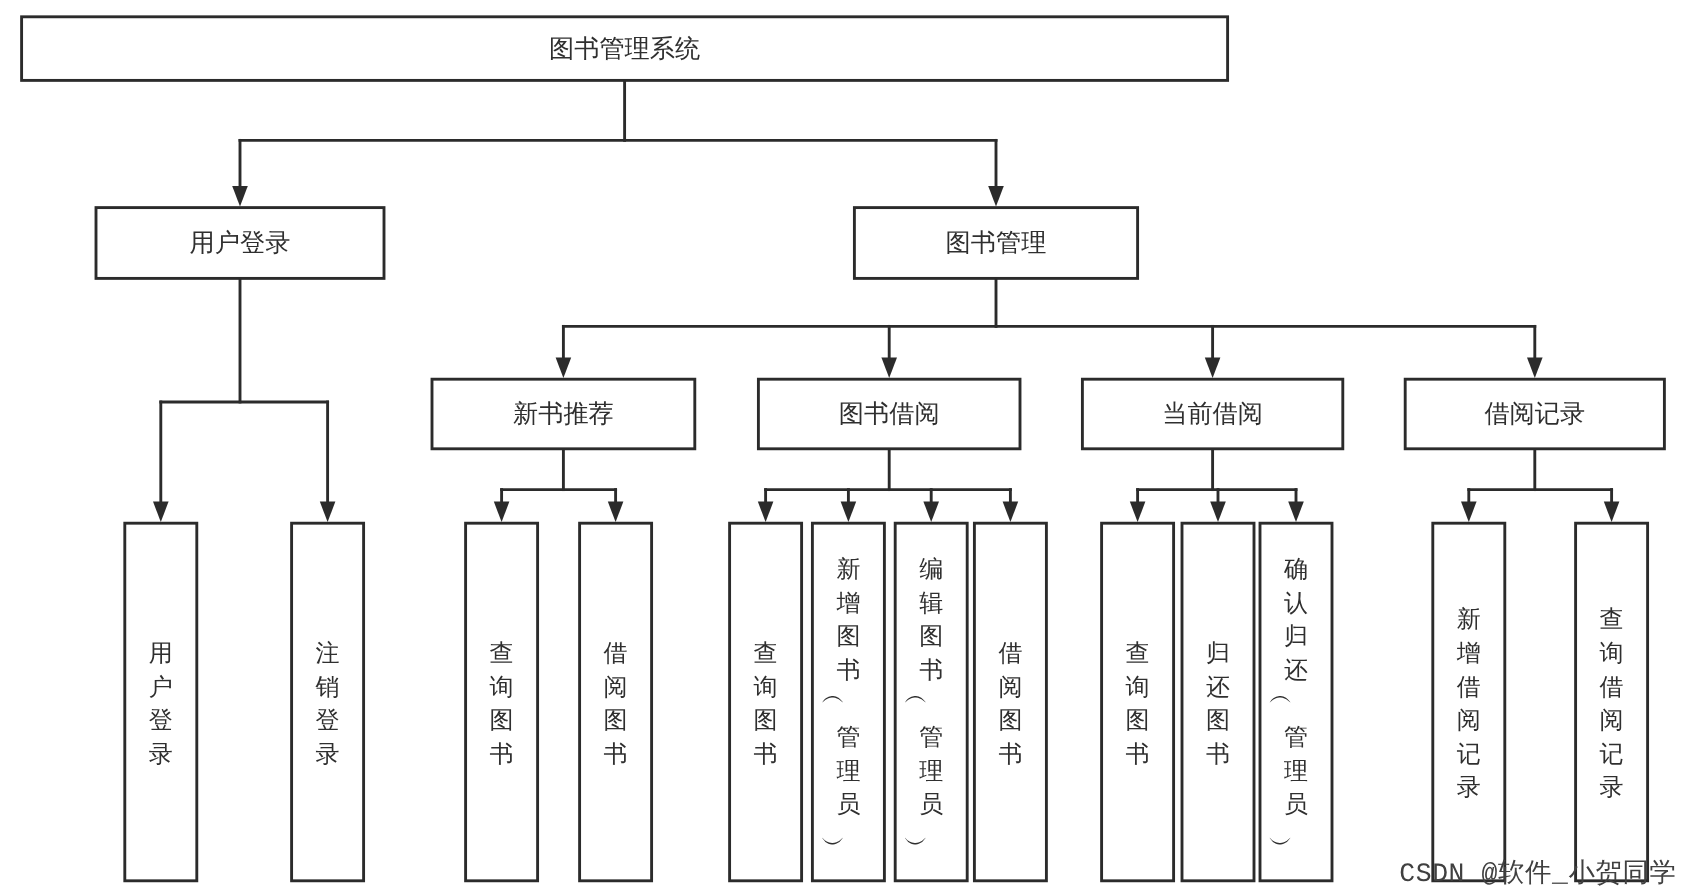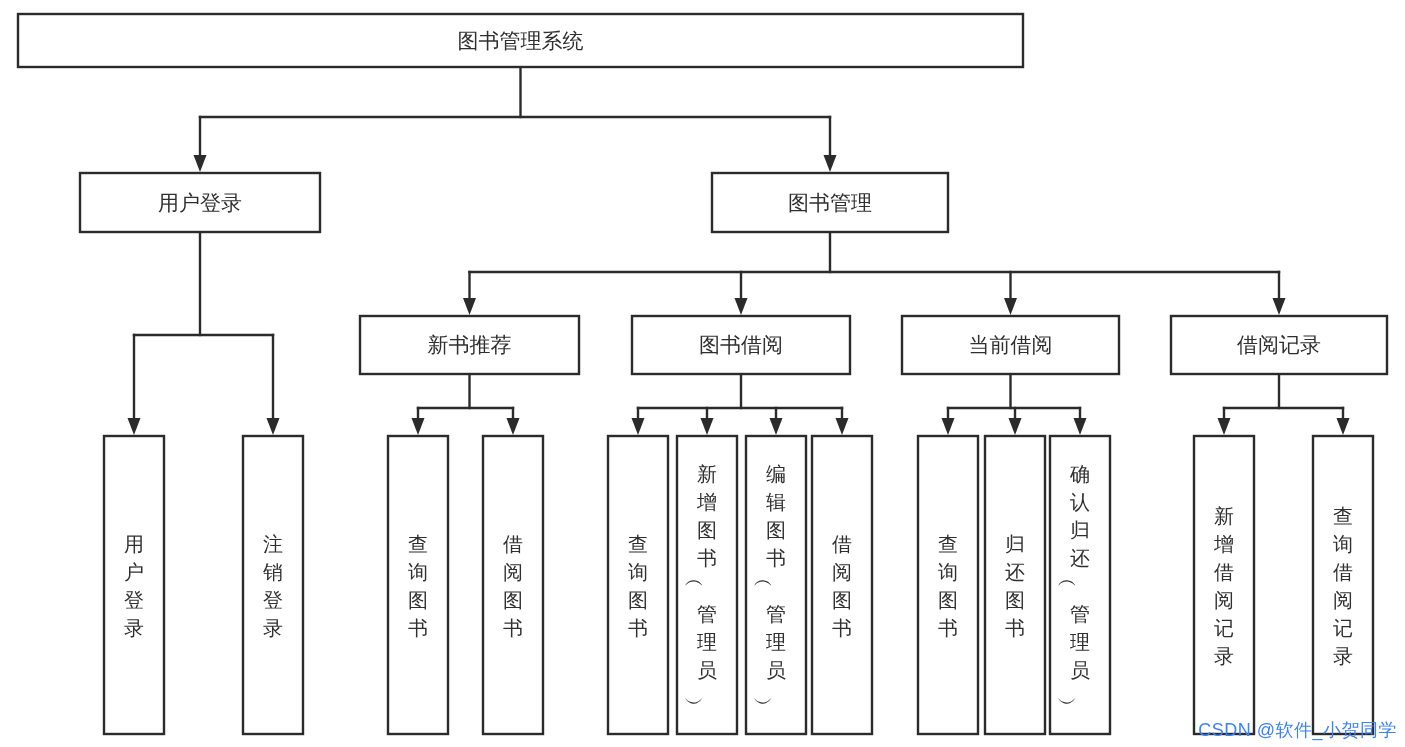--- a/index.html
+++ b/index.html
@@ -49,23 +49,23 @@
   .node-label-vertical {
     fill: #2f2f2f;
     font-family: "DejaVu Sans", "Liberation Sans", sans-serif;
     font-size: 20px;
     text-anchor: middle;
   }
   .watermark {
     position: absolute;
     right: 8px;
     bottom: 5px;
-    font-family: Liberation Sans, sans-serif;
-    font-size: 18px;
-    color: #3b82f6;
+    font-family: Liberation Mono, monospace;
+    font-size: 22px;
+    color: #404040;
     letter-spacing: 0.5px;
     white-space: nowrap;
     pointer-events: none;
   }
 </style>
 </head>
 <body>
 
 <div id="diagram-root">
   <svg class="diagram-canvas" id="diagram-svg" viewBox="0 0 1405 747">

